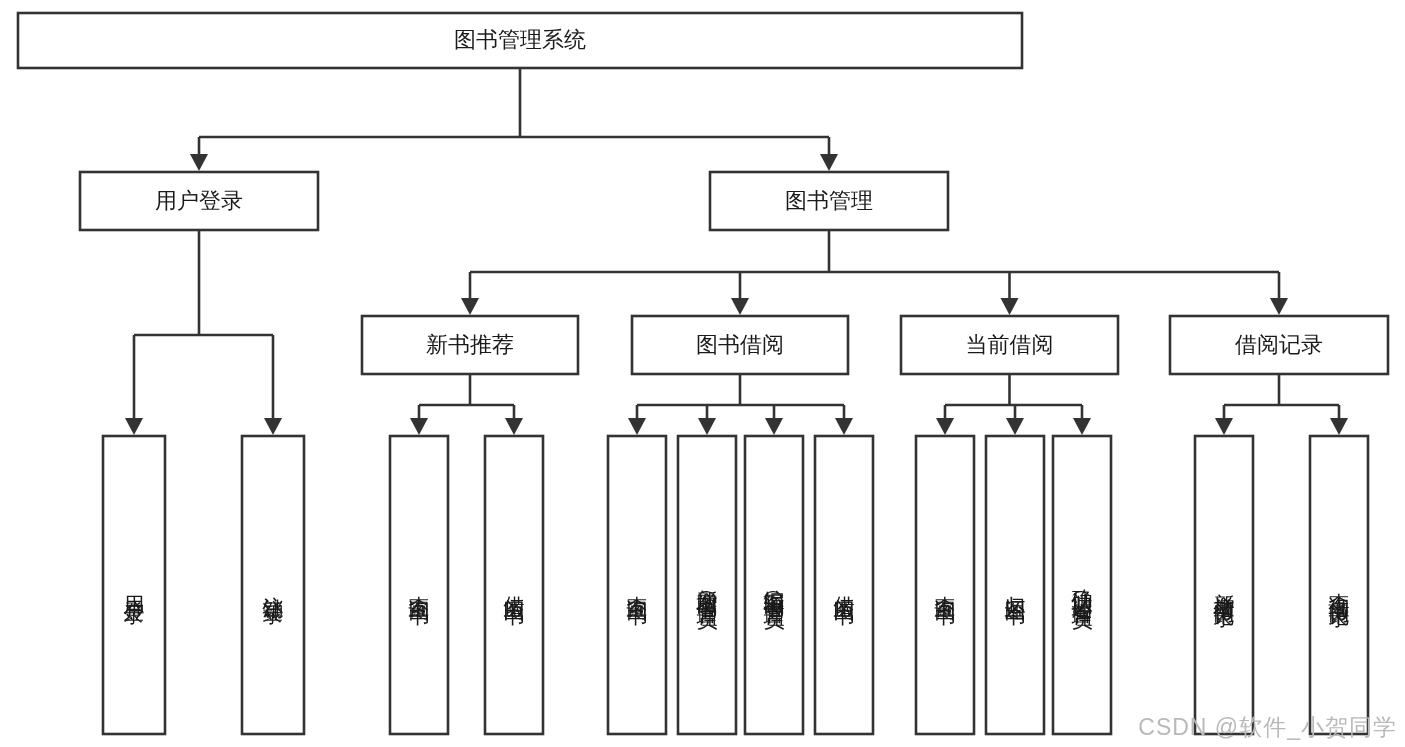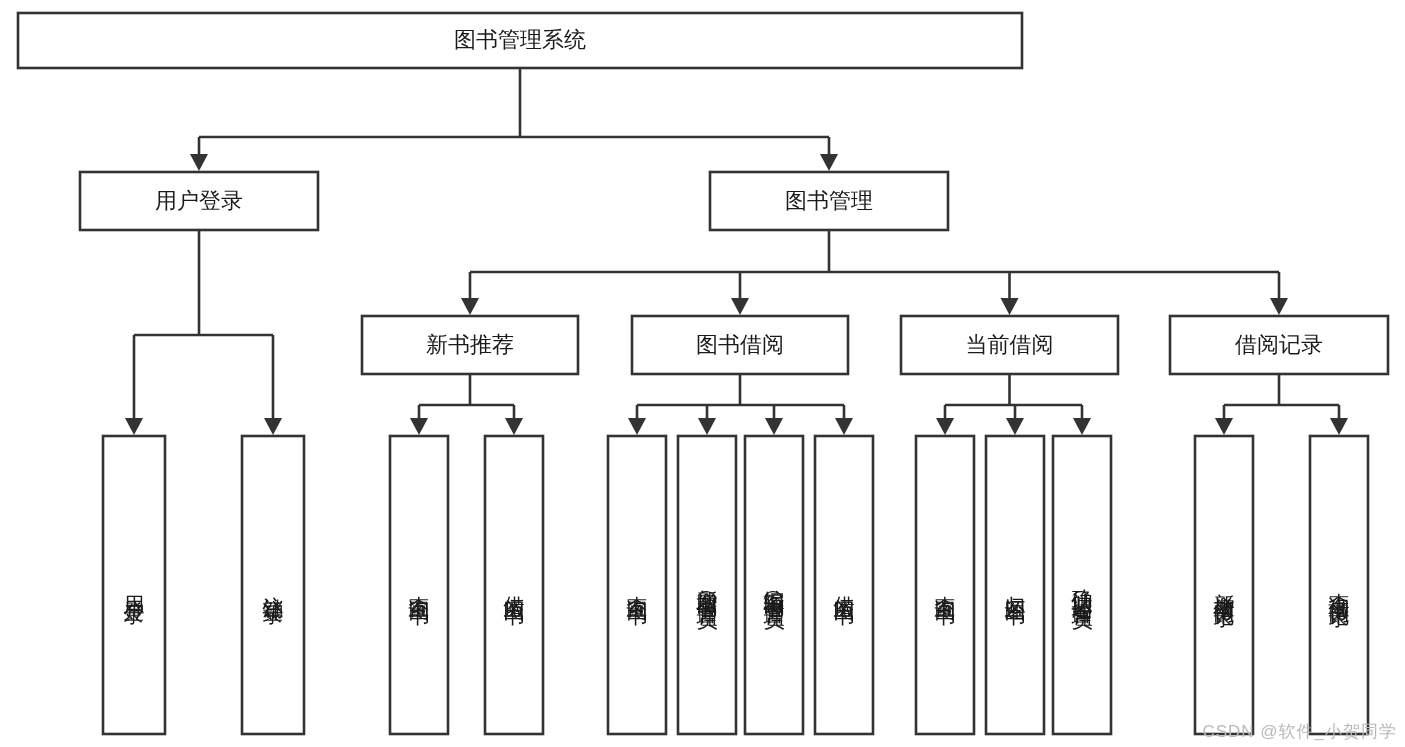--- a/index.html
+++ b/index.html
@@ -31,21 +31,21 @@
     line-height:1.05;
     color:#1a1a1a;
     font-family:"Liberation Sans","DejaVu Sans",sans-serif;
     white-space:nowrap;
     pointer-events:none;
   }
   .watermark{
     position:absolute;
     right:8px;
     bottom:4px;
-    font-size:17px;
+    font-size:23px;
     color:#b9b9b9;
     font-family:"Liberation Sans","DejaVu Sans",sans-serif;
     letter-spacing:1px;
     white-space:nowrap;
   }
 </style>
 </head>
 <body>
 
 <div id="stage">

